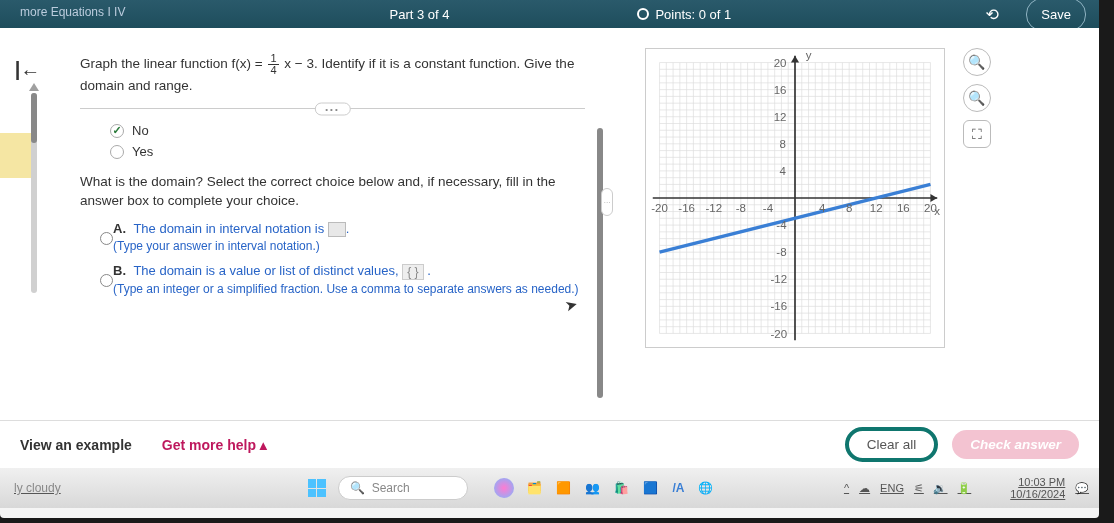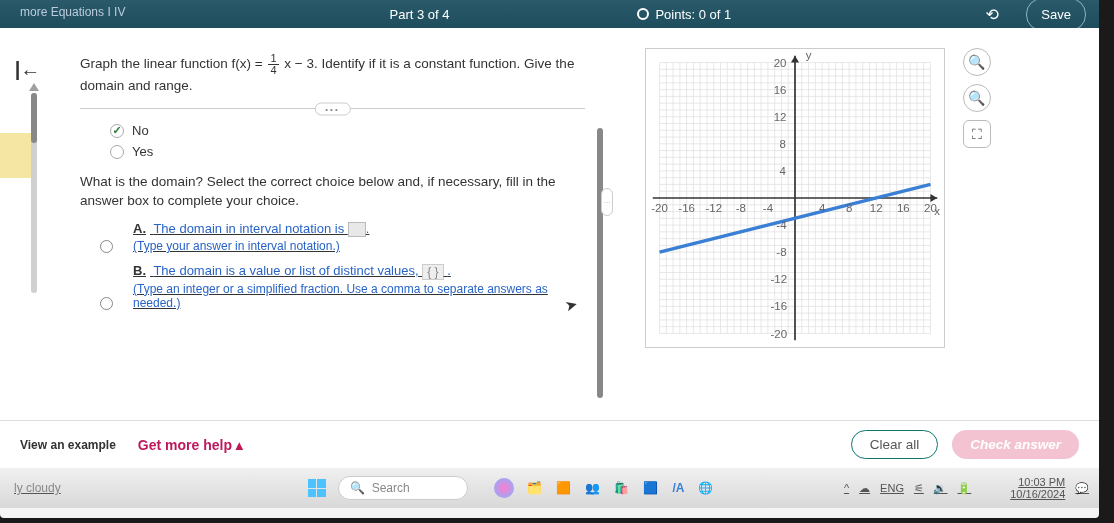--- a/index.html
+++ b/index.html
@@ -174,24 +174,23 @@
     }
     .radio-dot.checked::after {
       content: '✓';
       font-size: 11px;
       color: #2a7a3a;
       font-weight: bold;
     }
     .domain-q { margin: 14px 0 8px 0; line-height: 1.4; }
     .choice {
       display: flex;
-      gap: 20px;
+      gap: 0;
       margin: 10px 0 4px 20px;
-      align-items: flex-end;
-      text-decoration: underline;
+      align-items: center;
     }
     .choice-radio {
       width: 13px; height: 13px; border: 1px solid #888; border-radius: 50%;
       flex-shrink: 0; margin-top: 2px;
     }
     .choice-label { font-weight: bold; margin-right: 4px; }
     .choice-body { flex: 1; font-size: 13px; }
     .blue-text { color: #2864c7; }
     .input-blank {
       display: inline-block;
@@ -278,25 +277,25 @@
       bottom: 0;
       left: 0;
       right: 0;
       height: 48px;
       border-top: 1px solid #ddd;
       display: flex;
       align-items: center;
       padding: 0 20px;
       background: #fff;
     }
-    .link-a { color: #333; font-weight: bold; font-size: 12px; margin-right: 22px; }
+    .link-a { color: #333; font-weight: bold; font-size: 14px; margin-right: 30px; }
     .link-b { color: #be185d; font-weight: bold; font-size: 14px; text-align: center; }
     .footer-spacer { flex: 1; }
     .clear-btn {
-      border: 1px solid #0f766e;
+      border: 4px solid #0f766e;
       background: #fff;
       border-radius: 18px;
       padding: 6px 18px;
       font-size: 13.5px;
       color: #555;
       margin-right: 14px;
     }
     .check-btn {
       border: none;
       background: #f3c3d1;

